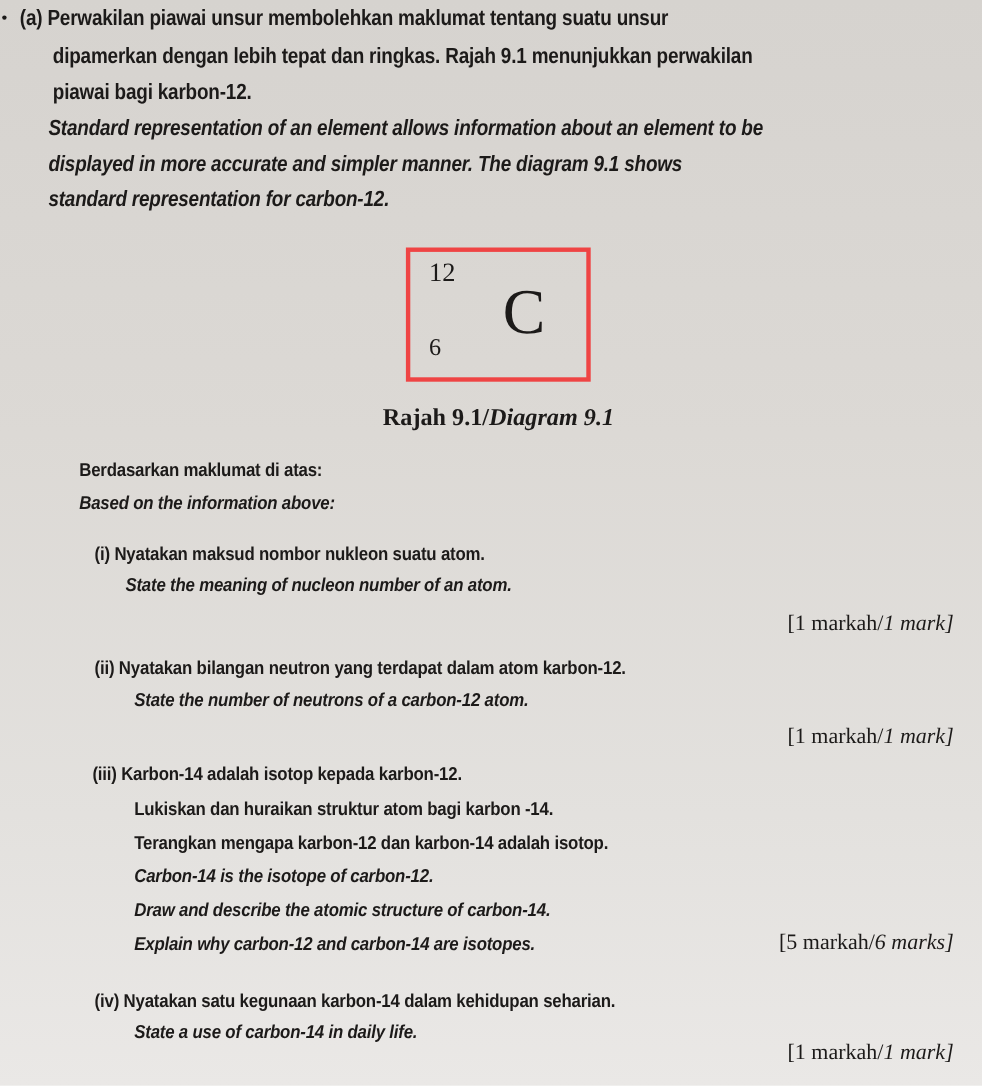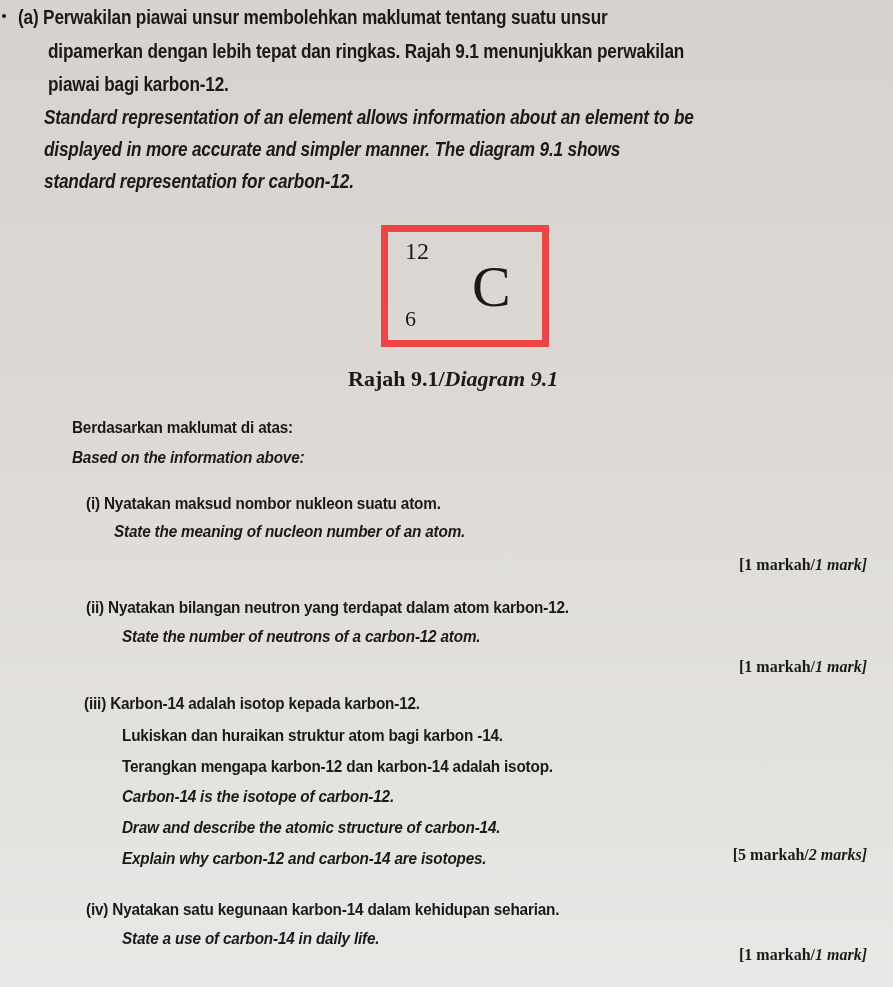--- a/index.html
+++ b/index.html
@@ -7,25 +7,25 @@
     width: 893px; height: 987px; overflow: hidden;
     background: linear-gradient(180deg, #d6d3cf 0%, #dcd9d5 40%, #e3e1de 75%, #eae8e6 100%);
     font-family: "Liberation Serif", serif;
     color: #1c1a19;
     position: relative;
   }
   .page { position: absolute; left: 0; top: 0; width: 893px; height: 987px; }
   .line { position: absolute; white-space: nowrap; font-weight: bold; font-size: 19px; letter-spacing: -0.2px; }
   .it { font-style: italic; }
   .narrow { font-family: "Liberation Sans", sans-serif; transform-origin: left top; }
-  .mark { position: absolute; right: 26px; white-space: nowrap; font-weight: bold; font-size: 16px; margin-left: 45px; }
+  .mark { position: absolute; right: 26px; white-space: nowrap; font-weight: normal; font-size: 20px; margin-left: 45px; }
   .mark .en { font-style: italic; }
   .elem-box {
-    position: absolute; left: 381px; top: 225px; width: 168px; height: 122px;
-    border: 7px solid #ef4444; box-sizing: border-box;
+    position: absolute; left: 369px; top: 225px; width: 168px; height: 122px;
+    border: 4px solid #ef4444; box-sizing: border-box;
   }
   .elem-box .mass { position: absolute; left: 17px; top: 6px; font-size: 24px; font-family: "Liberation Serif", serif; }
   .elem-box .atomic { position: absolute; left: 17px; top: 74px; font-size: 22px; font-family: "Liberation Serif", serif; }
   .elem-box .symbol { position: absolute; left: 84px; top: 26px; font-size: 58px; font-family: "Liberation Serif", serif; line-height: 1; }
   .caption { position: absolute; left: 348px; top: 366px; font-size: 22px; font-weight: bold; white-space: nowrap; }
   .caption .en { font-style: italic; }
   .bullet { position: absolute; left: 2px; top: 14px; width: 4px; height: 4px; background: #1c1a19; border-radius: 50%; }
 </style>
 </head>
 <body>
@@ -77,21 +77,21 @@
   <div class="line narrow" style="left:84px; top:694px; font-size:17px; transform:scaleX(0.9);">
     <span>(iii)</span>
     <span>Karbon-14 adalah isotop kepada karbon-12.</span>
   </div>
   <div class="line narrow" style="left:122px; top:726px; font-size:17px; transform:scaleX(0.9);">Lukiskan dan huraikan struktur atom bagi karbon -14.</div>
   <div class="line narrow" style="left:122px; top:757px; font-size:17px; transform:scaleX(0.9);">Terangkan mengapa karbon-12 dan karbon-14 adalah isotop.</div>
   <div class="line narrow it" style="left:122px; top:787px; font-size:17px; transform:scaleX(0.9);">Carbon-14 is the isotope of carbon-12.</div>
   <div class="line narrow it" style="left:122px; top:818px; font-size:17px; transform:scaleX(0.9);">Draw and describe the atomic structure of carbon-14.</div>
   <div class="line narrow it" style="left:122px; top:849px; font-size:17px; transform:scaleX(0.9);">Explain why carbon-12 and carbon-14 are isotopes.</div>
   <div class="mark" style="top:846px;">
-    <span>[5 markah/</span><span class="en">2 marks]</span>
+    <span>[5 markah/</span><span class="en">6 marks]</span>
   </div>
 
   <div class="line narrow" style="left:86px; top:900px; font-size:17px; transform:scaleX(0.9);">
     <span>(iv)</span>
     <span>Nyatakan satu kegunaan karbon-14 dalam kehidupan seharian.</span>
   </div>
   <div class="line narrow it" style="left:122px; top:929px; font-size:17px; transform:scaleX(0.9);">State a use of carbon-14 in daily life.</div>
   <div class="mark" style="top:946px;">
     <span>[1 markah/</span><span class="en">1 mark]</span>
   </div>

